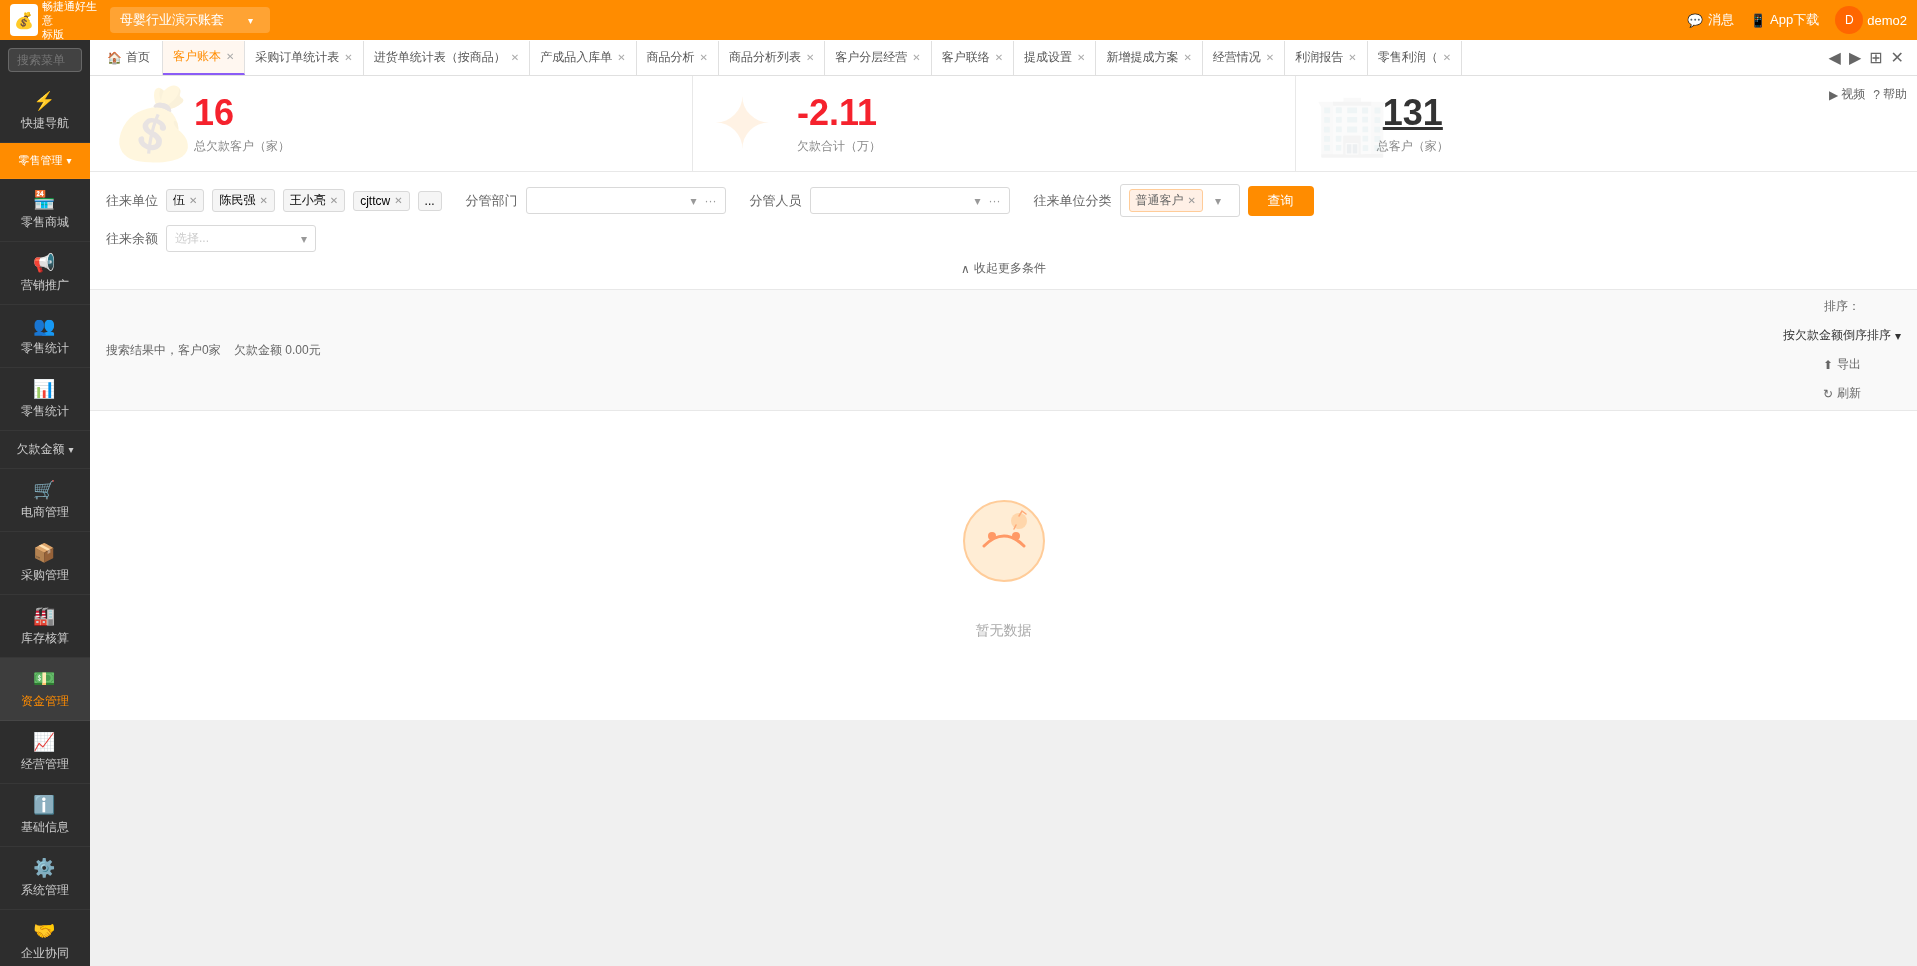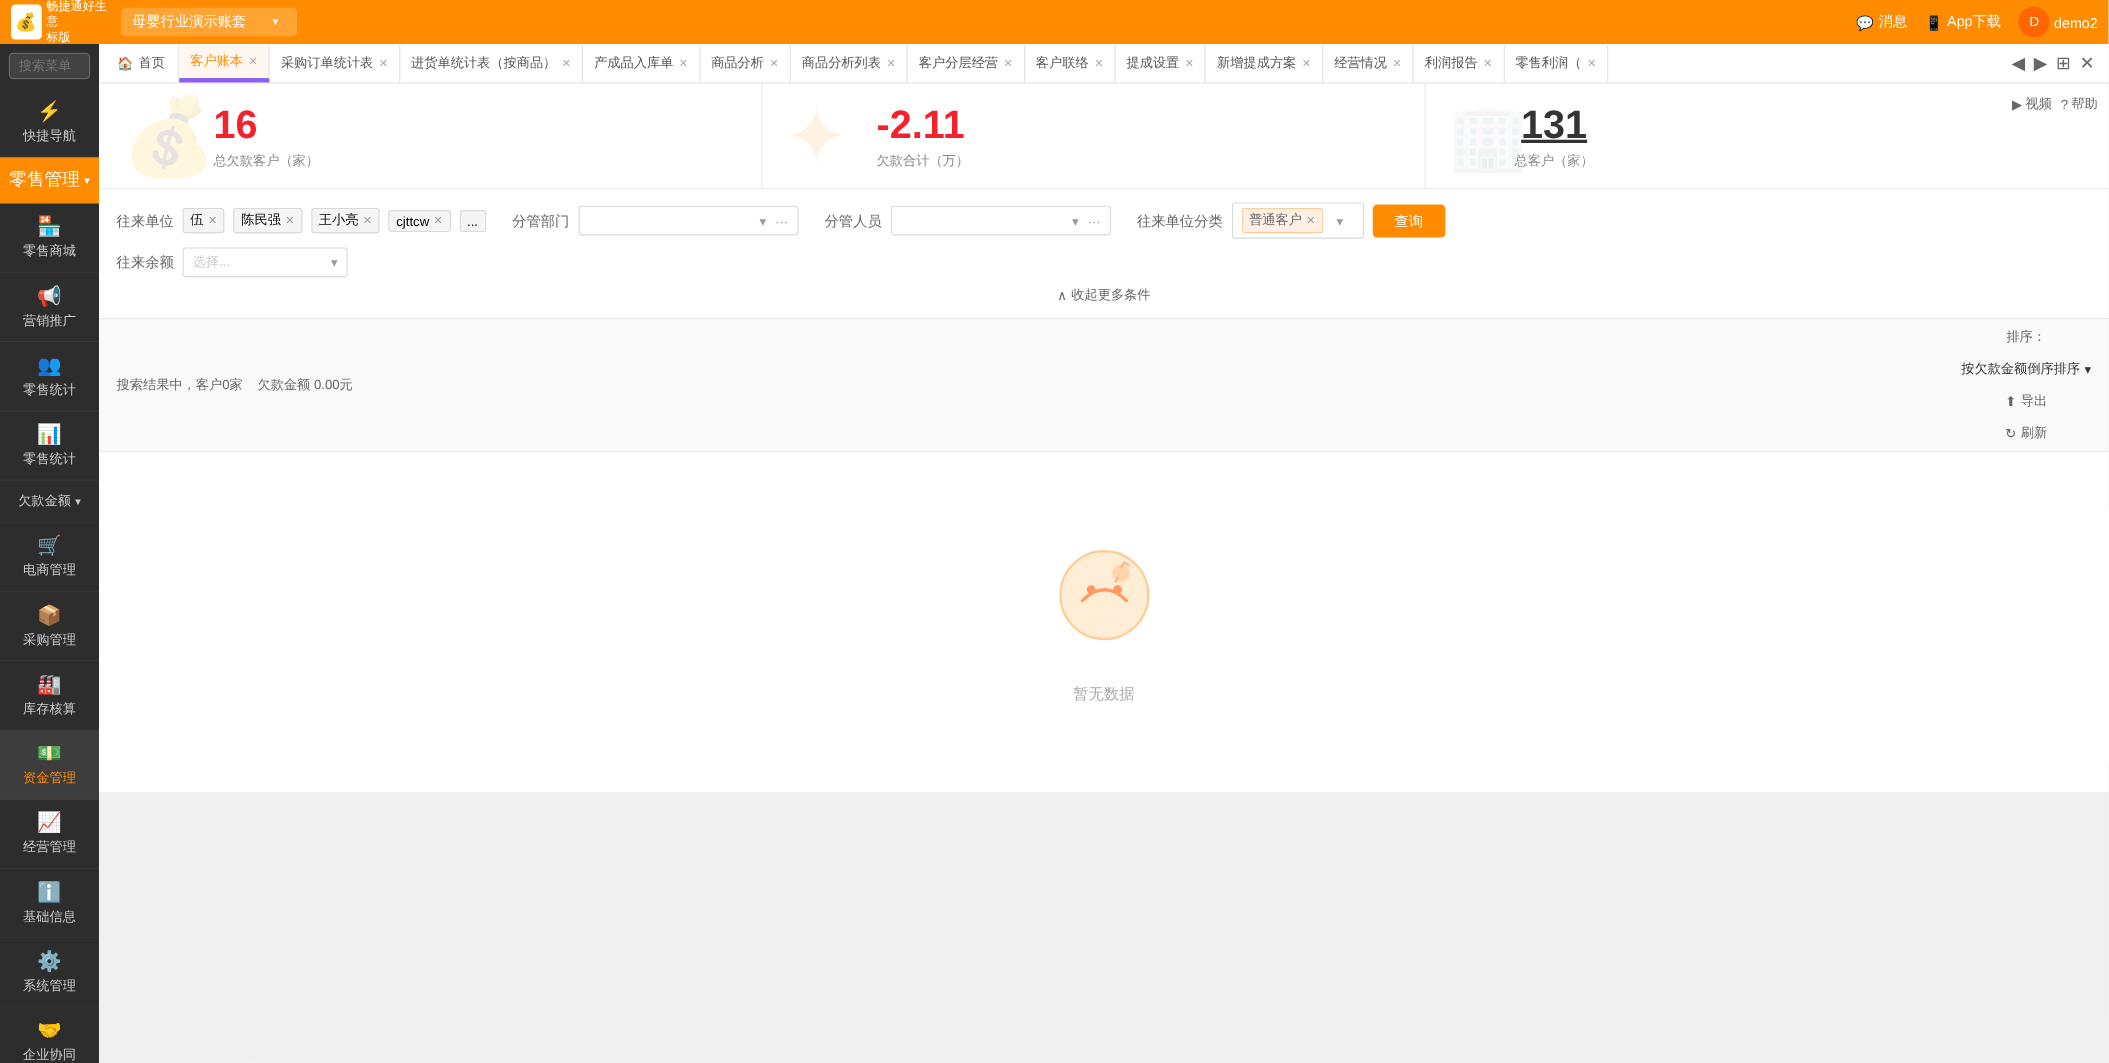--- a/index.html
+++ b/index.html
@@ -26,21 +26,21 @@
 
     
     .sidebar-search { padding: 8px; }
     .sidebar-search-box { background: rgba(255,255,255,0.1); border: 1px solid rgba(255,255,255,0.2); border-radius: 4px; padding: 4px 8px; color: #ccc; font-size: 12px; width: 100%; }
     .sidebar-item { padding: 10px 0; display: flex; flex-direction: column; align-items: center; cursor: pointer; color: #ccc; font-size: 12px; border-bottom: 1px solid rgba(255,255,255,0.05); }
     .sidebar-item.active { background: #ff8c00; color: #fff; }
     .sidebar-item .s-icon { font-size: 18px; margin-bottom: 3px; }
 
     
     .tab { display: flex; align-items: center; padding: 0 10px; height: 34px; border-right: 1px solid #e0e0e0; font-size: 12px; cursor: pointer; white-space: nowrap; color: #555; flex-shrink: 0; }
-    .tab.active { background: #fff7f0; color: #ff8c00; border-bottom: 4px solid #8b5cf6; }
+    .tab.active { background: #fff7f0; color: #ff8c00; border-bottom: 2px solid #8b5cf6; }
     .tab .tab-close { margin-left: 5px; color: #aaa; font-size: 10px; }
     .tab-home { padding: 0 12px; color: #555; }
     .tab-controls { margin-left: auto; display: flex; align-items: center; gap: 8px; padding-right: 8px; }
     .tab-ctrl-btn { cursor: pointer; color: #666; font-size: 16px; }
 
     
     .stats-row { display: flex; background: #fff; border-bottom: 1px solid #e8e8e8; }
     .stat-card { flex: 1; padding: 16px 24px; border-right: 1px solid #e8e8e8; display: flex; align-items: center; gap: 16px; position: relative; }
     .stat-card:last-child { border-right: none; }
     .stat-num { font-size: 36px; font-weight: bold; }
@@ -119,21 +119,21 @@
 
     <div class="sidebar">
       <div class="sidebar-search">
         <input class="sidebar-search-box" type="text" placeholder="搜索菜单" style="">
       </div>
       <div class="sidebar-item">
         <span class="s-icon">⚡</span>
         <span>快捷导航</span>
       </div>
       <div class="sidebar-item active" style="background:#ff8c00;color:#fff;flex-direction:row;justify-content:center;gap:4px;padding:10px 5px;">
-        <span style="font-size:16px;">零售管理</span>
+        <span style="font-size:11px;">零售管理</span>
         <span style="font-size:10px;">▾</span>
       </div>
       <div class="sidebar-item">
         <span class="s-icon">🏪</span>
         <span>零售商城</span>
       </div>
       <div class="sidebar-item">
         <span class="s-icon">📢</span>
         <span>营销推广</span>
       </div>

